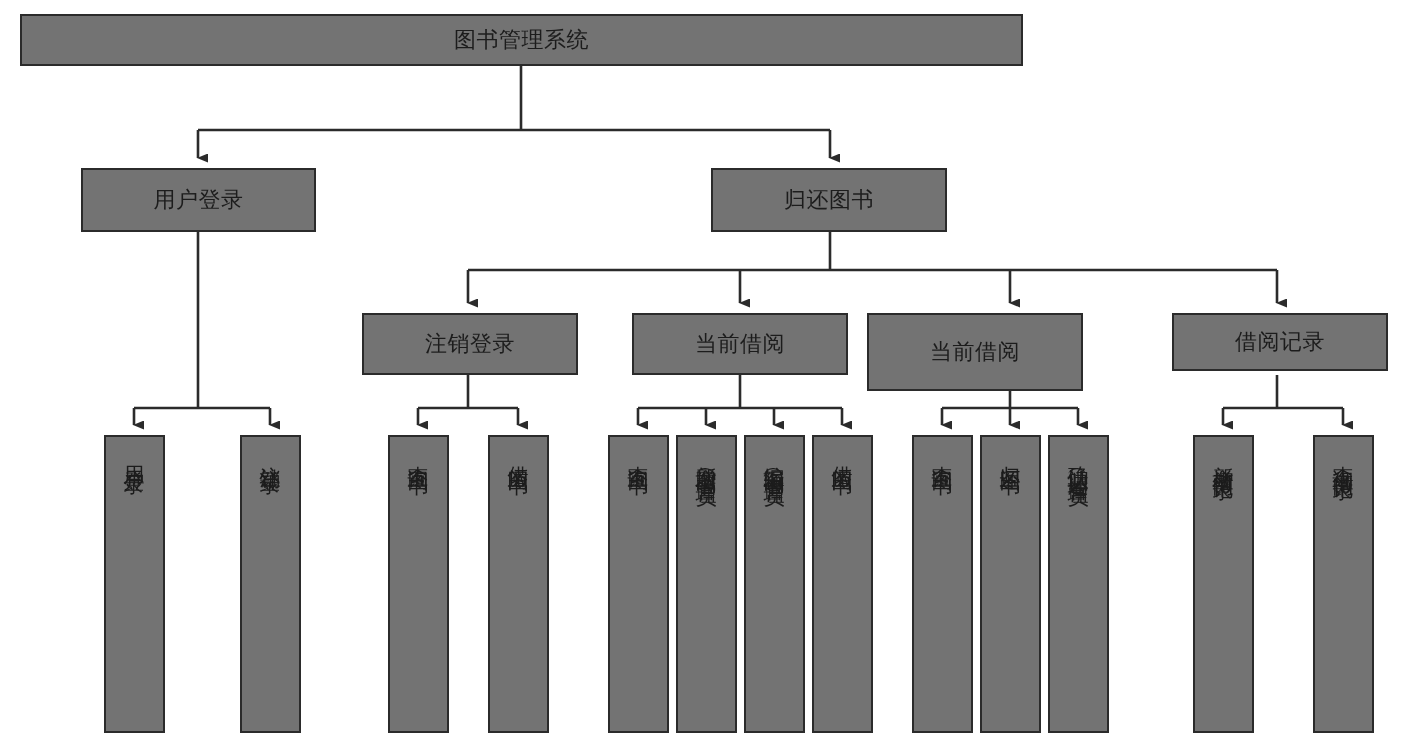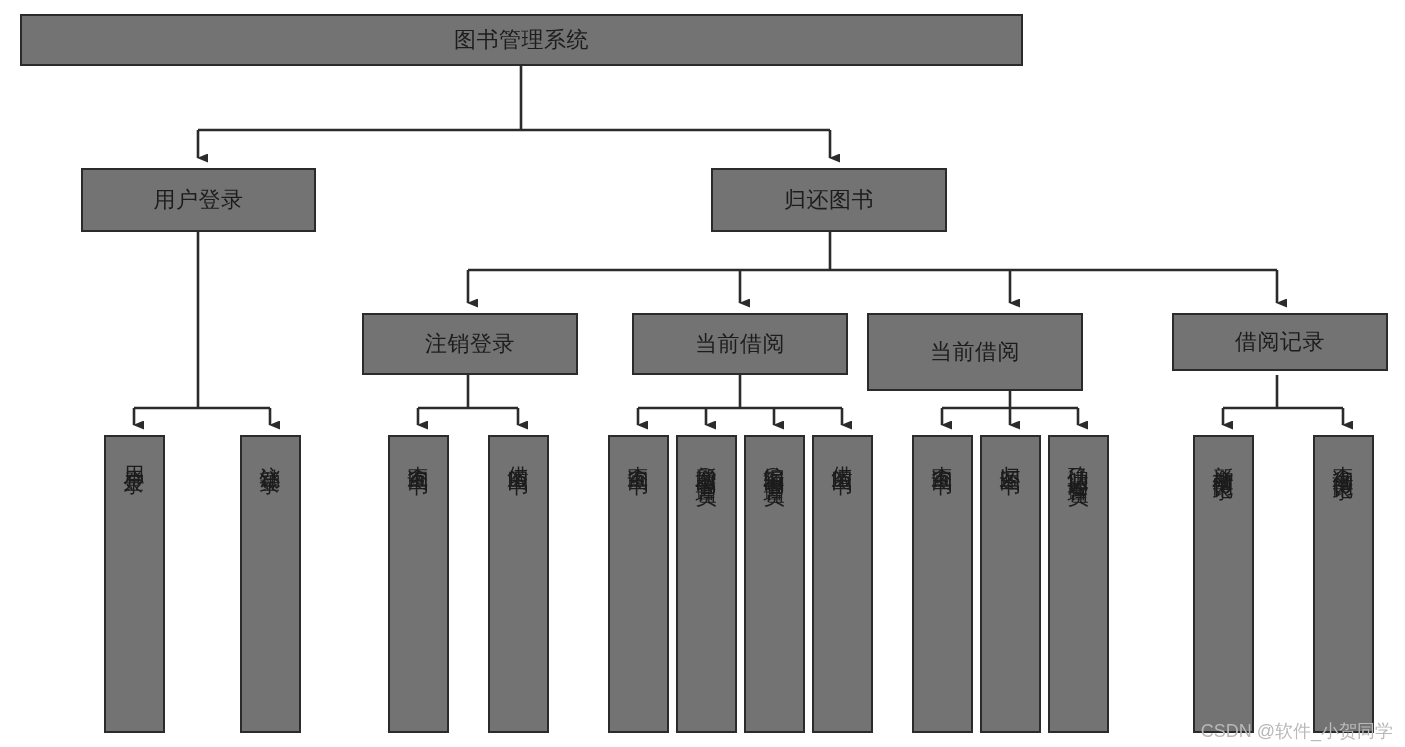--- a/index.html
+++ b/index.html
@@ -186,15 +186,14 @@
     <span class="node-label">确认归还（管理员）</span>
   </div>
 
   <div class="node-box leaf" style="left:1193px; top:435px; width:61px; height:298px;">
     <span class="node-label">新增借阅记录</span>
   </div>
   <div class="node-box leaf" style="left:1313px; top:435px; width:61px; height:298px;">
     <span class="node-label">查询借阅记录</span>
   </div>
 
-  <div class="watermark">CSDN @软件_小贺同学</div>
 
 </div>
 
 </body></html>

